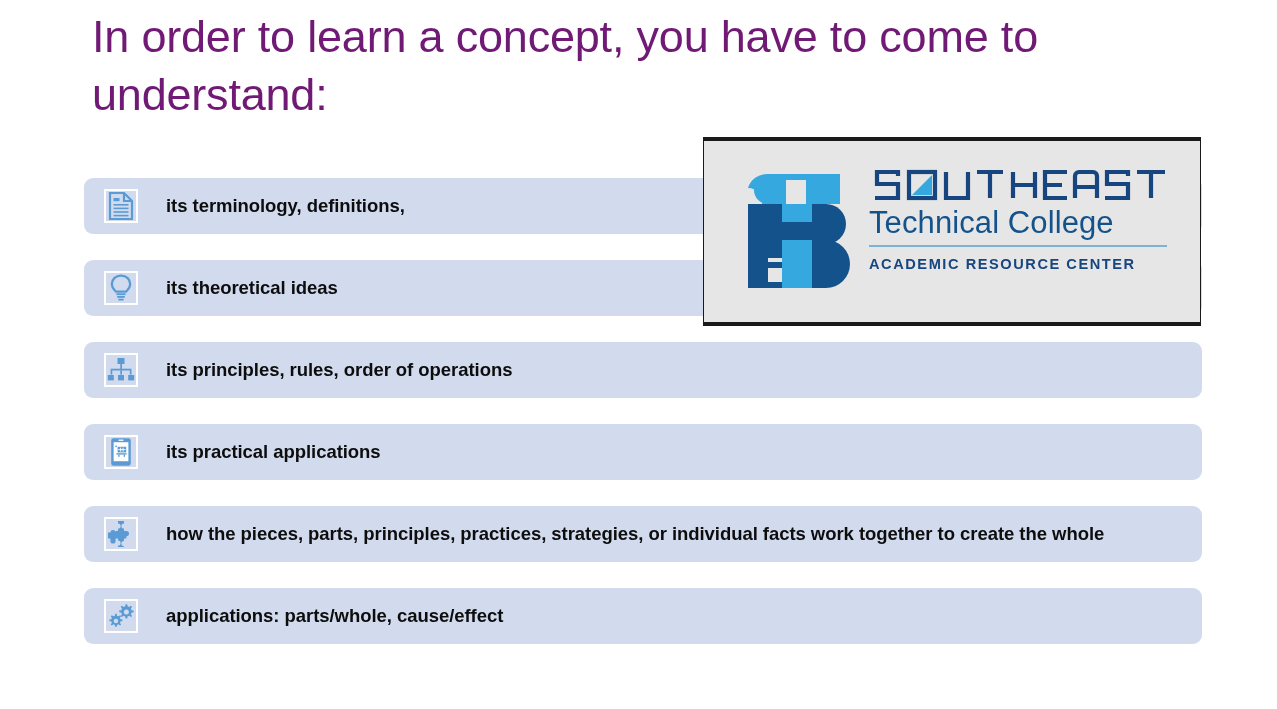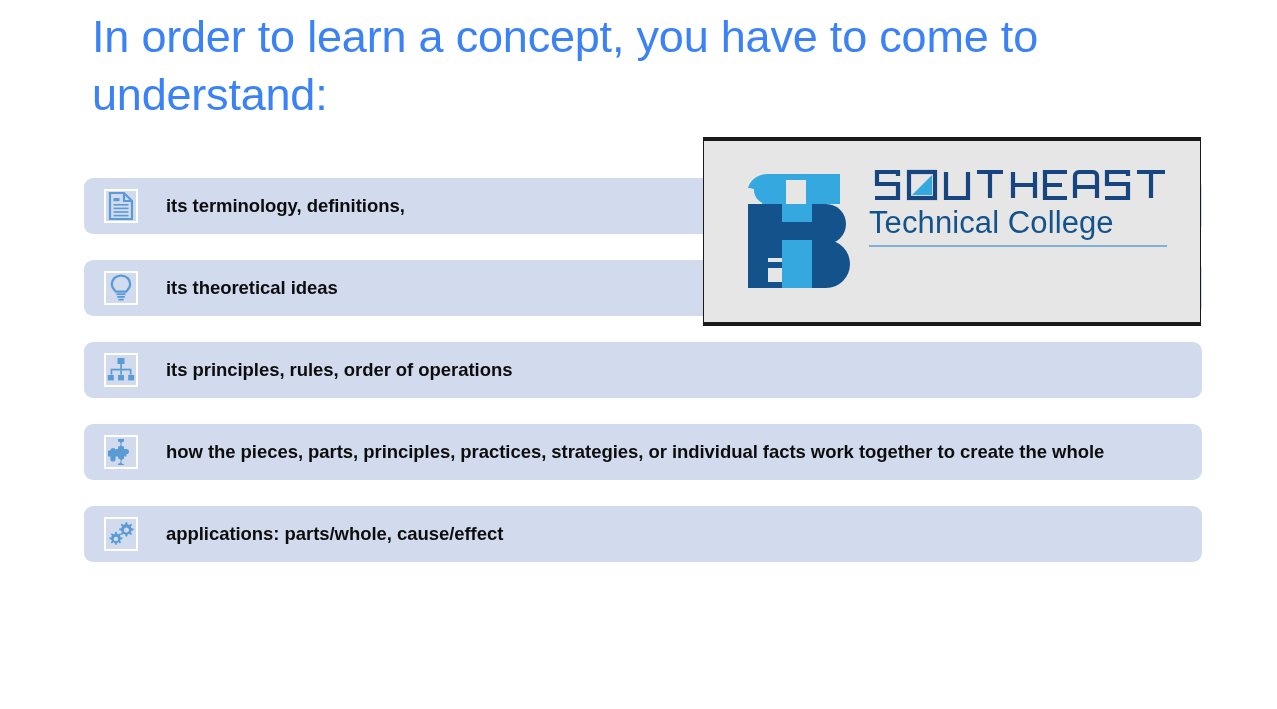--- a/index.html
+++ b/index.html
@@ -19,21 +19,21 @@
 
   
   #slide-title {
     position: absolute;
     left: 92px;
     top: 8px;
     width: 1070px;
     font-size: 45px;
     line-height: 58px;
     font-weight: 400;
-    color: #3b82f6;
+    color: #701a75;
     letter-spacing: -0.2px;
   }
 
   
   #bullet-list {
     position: absolute;
     left: 84px;
     top: 178px;
     width: 1118px;
   }
@@ -174,20 +174,42 @@
         <rect x="13.3" y="13.2" width="1.7" height="4.4" fill="#5b9bd5"></rect>
         <rect x="22.8" y="13.2" width="1.7" height="4.4" fill="#5b9bd5"></rect>
         <rect x="0.8" y="18" width="6" height="5.4" fill="#5b9bd5"></rect>
         <rect x="11" y="18" width="6" height="5.4" fill="#5b9bd5"></rect>
         <rect x="21.2" y="18" width="6" height="5.4" fill="#5b9bd5"></rect>
       </svg>
     </span>
     <span class="bar-label">its principles, rules, order of operations</span>
   </div>
 
+  <div class="bar-row">
+    <span class="icon-frame">
+      <svg width="22" height="30" viewBox="0 0 22 30" aria-hidden="true">
+        <rect x="1.2" y="1.2" width="19.6" height="27.6" rx="2.4" fill="#5b9bd5"></rect>
+        <rect x="3.6" y="5.2" width="14.8" height="19" fill="#ffffff"></rect>
+        <rect x="8.4" y="2.6" width="5.2" height="1.4" rx="0.7" fill="#eaf2fa"></rect>
+        <g fill="#5b9bd5">
+          <rect x="5.4" y="8.6" width="1.5" height="1.5"></rect>
+          <rect x="7.6" y="9.8" width="8.6" height="5.6"></rect>
+          <rect x="6.4" y="16.2" width="10.2" height="1.4"></rect>
+          <rect x="8.2" y="17.8" width="1.4" height="2"></rect>
+          <rect x="13.6" y="17.8" width="1.4" height="2"></rect>
+        </g>
+        <g fill="#ffffff">
+          <rect x="10.2" y="10.6" width="0.9" height="4"></rect>
+          <rect x="12.6" y="10.6" width="0.9" height="4"></rect>
+          <rect x="8.2" y="12.2" width="7.4" height="0.9"></rect>
+        </g>
+      </svg>
+    </span>
+    <span class="bar-label">its practical applications</span>
+  </div>
 
   <div class="bar-row">
     <span class="icon-frame">
       <svg width="28" height="28" viewBox="0 0 28 28" aria-hidden="true">
         <path d="M11 1 h6 v2.4 a2.6 2.6 0 1 0 0 5.2 V11 h2.4 a2.6 2.6 0 1 1 0 5.2 V18.6
                  h-2.4 v2.4 a2.6 2.6 0 1 0 0 5.2 V27 h-6 v-1.4 a2.6 2.6 0 1 0 0 -5.2 V18.6
                  H8.6 v2.4 a2.6 2.6 0 1 1 -5.2 0 V18.6 H1 v-6 h2.4 a2.6 2.6 0 1 1 5.2 0 V11
                  H11 V8.6 a2.6 2.6 0 1 0 0 -5.2 Z" fill="#5b9bd5"></path>
       </svg>
     </span>
@@ -261,15 +283,16 @@
 
           <path d="M259 9 V5 H238 V17 H259 V31 H236"></path>
 
           <path d="M268 5 H296 M282 5 V31"></path>
         </g>
         <polygon points="43,28 63,8 63,28" fill="#35a8e0"></polygon>
       </svg>
 
       <div id="logo-tagline">Technical College</div>
       <div id="logo-divider"></div>
+      <div id="logo-arc">ACADEMIC RESOURCE CENTER</div>
     </div>
   </div>
 </div>
 
 </body></html>

